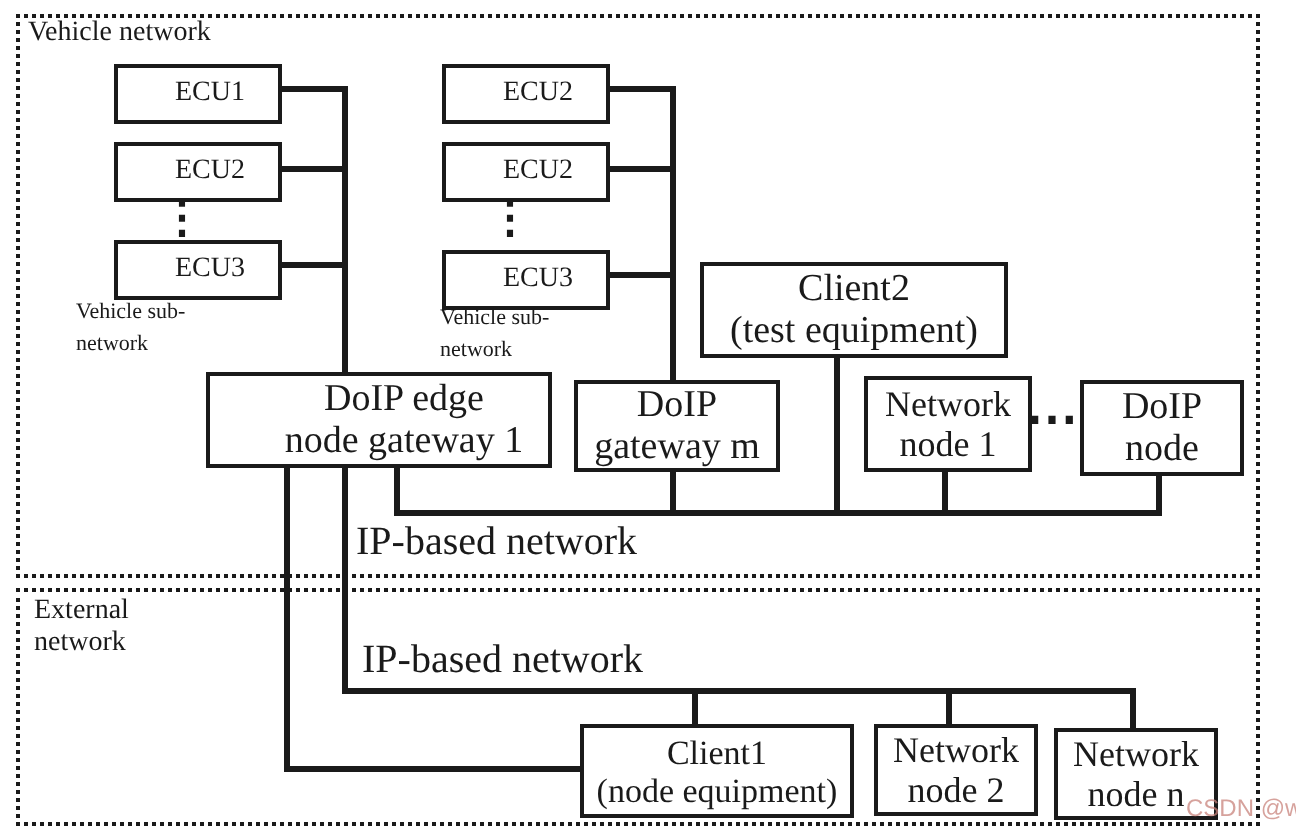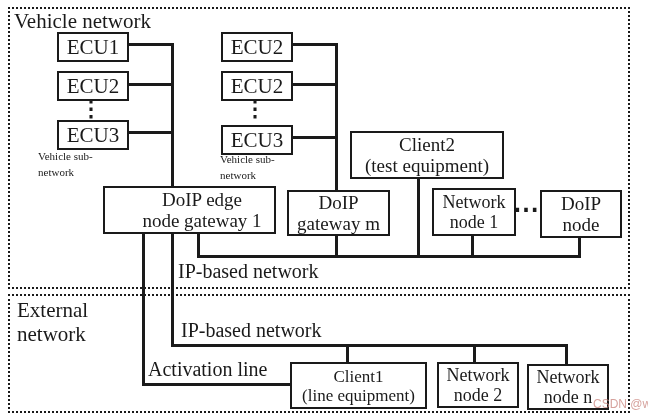--- a/index.html
+++ b/index.html
@@ -1,29 +1,29 @@
 <!DOCTYPE html>
 <html><head>
 <meta charset="utf-8">
 <style>
   html,body{margin:0;padding:0;background:#fff;}
   #canvas{
     position:relative;width:648px;height:420px;background:#fff;
     font-family:"Liberation Serif","DejaVu Serif",serif;color:#1a1a1a;overflow:hidden;
   }
   .container{position:absolute;border:2px dotted #1a1a1a;background:transparent;}
-  .zone-label{position:absolute;font-size:21px;line-height:1.15;white-space:pre-line;}
+  .zone-label{position:absolute;font-size:14px;line-height:1.15;white-space:pre-line;}
   .node{
     position:absolute;border:2px solid #1a1a1a;background:#fff;
     display:flex;align-items:center;justify-content:center;text-align:center;
     white-space:pre-line;line-height:21px;font-size:19px;z-index:3;
   }
   .node.small{font-size:17px;line-height:19px;}
   .node.mid{font-size:18px;line-height:20px;}
-  .node.ecu{font-size:21px;line-height:22px;}
+  .node.ecu{font-size:14px;line-height:22px;padding-left:12px;}
   .line{position:absolute;background:#1a1a1a;z-index:2;}
   .flabel{position:absolute;font-size:20px;z-index:3;white-space:nowrap;}
   .vdots{position:absolute;font-size:22px;font-weight:bold;z-index:3;line-height:1;
     display:flex;align-items:center;justify-content:center;}
   .hdots{position:absolute;font-size:26px;font-weight:bold;z-index:3;letter-spacing:1px;}
   .subnet-label{position:absolute;font-size:11px;line-height:16px;text-align:left;
     white-space:pre-line;z-index:3;}
   .watermark{position:absolute;font-family:"Liberation Sans","DejaVu Sans",sans-serif;
     font-size:12px;color:#c9837c;opacity:.75;z-index:5;white-space:nowrap;}
 </style>
@@ -87,24 +87,23 @@
 gateway m</div>
   <div class="node mid" style="left:432px;top:188px;width:80px;height:44px;">Network
 node 1</div>
   <div class="hdots" style="left:513px;top:194px;width:28px;">⋯</div>
   <div class="node" style="left:540px;top:190px;width:78px;height:44px;">DoIP
 node</div>
 
   <div class="flabel" style="left:178px;top:260px;">IP-based network</div>
 
   <div class="flabel" style="left:181px;top:319px;">IP-based network</div>
-  <div class="flabel" style="left:148px;top:358px;">Activation line</div>
 
   <div class="node small" style="left:290px;top:362px;width:133px;height:43px;">Client1
-(line equipment)</div>
+(node equipment)</div>
   <div class="node mid" style="left:437px;top:362px;width:78px;height:42px;">Network
 node 2</div>
   <div class="node mid" style="left:527px;top:364px;width:78px;height:42px;">Network
 node n</div>
 
   <div class="watermark" style="left:553px;top:397px;margin-left:40px;">CSDN @wapdsu</div>
 
 </div>
 
 </body></html>

